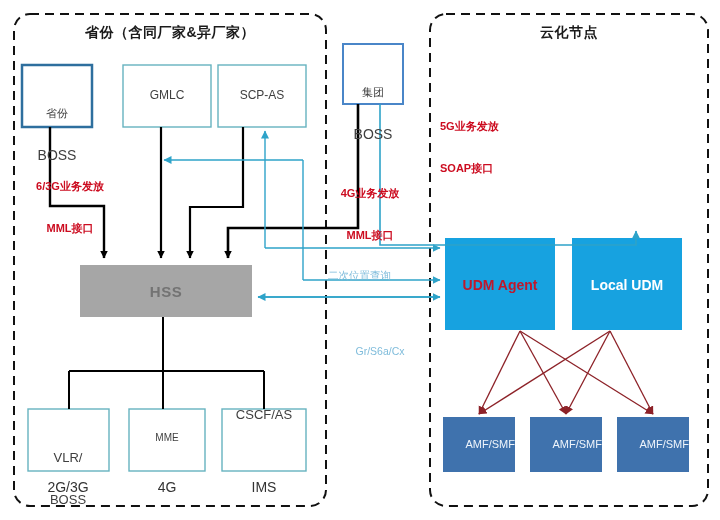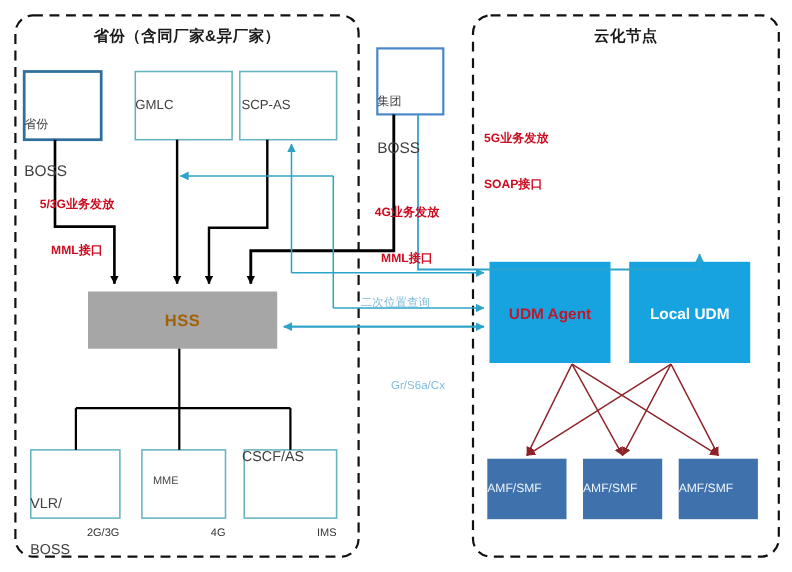--- a/index.html
+++ b/index.html
@@ -6,30 +6,30 @@
   body{
     width:720px;height:520px;overflow:hidden;position:relative;
     font-family:"Liberation Sans","DejaVu Sans",sans-serif;
   }
   #stage{position:absolute;left:0;top:0;width:720px;height:520px;padding-left:19px;}
   svg#diagram{position:absolute;left:0;top:0;width:720px;height:520px;display:block;}
 
   
   .lbl{position:absolute;white-space:pre;line-height:1.15;}
   .grp-title{font-size:14px;font-weight:bold;color:#1a1a1a;text-align:center;letter-spacing:.5px;}
-  .box-txt{font-size:12px;color:#3f3f3f;}
+  .box-txt{font-size:12px;color:#3f3f3f;text-align:center;}
   .box-txt .cn{font-size:11px;display:block;}
   .box-txt .en{font-size:14px;display:block;}
-  .hss-txt{font-size:15px;font-weight:bold;color:#a16207;text-align:center;letter-spacing:.5px;}
+  .hss-txt{font-size:15px;font-weight:bold;color:#737373;text-align:center;letter-spacing:.5px;}
   .udm-agent-txt{font-size:14px;font-weight:bold;color:#c0182b;text-align:center;}
   .local-udm-txt{font-size:14px;font-weight:bold;color:#ffffff;text-align:center;}
-  .amf-txt{font-size:11px;color:#eef4fb;text-align:left;}
+  .amf-txt{font-size:11px;color:#eef4fb;text-align:right;}
   .red-note{font-size:11px;font-weight:bold;color:#cc0c20;text-align:center;line-height:1.3;}
   .blue-note{font-size:10.5px;color:#7fbcdb;text-align:center;line-height:1.3;margin-top:15px;}
-  .small-cap{font-size:10px;color:#333;text-align:right;}
+  .small-cap{font-size:14px;color:#333;text-align:center;}
   .ctr{transform:translateX(-50%);}
 </style>
 </head>
 <body>
 
 <div id="stage">
 
   <svg id="diagram" viewBox="0 0 720 520">
     <defs>
       <marker id="arrB" markerWidth="9" markerHeight="9" refX="7.5" refY="4" orient="auto" markerUnits="userSpaceOnUse">
@@ -133,21 +133,21 @@
   <div class="lbl small-cap ctr" style="left:264px;top:479px;width:84px;">IMS</div>
 
   <div class="lbl local-udm-txt ctr" style="left:627px;top:277px;width:110px;">Local UDM</div>
   <div class="lbl udm-agent-txt ctr" style="left:500px;top:277px;width:110px;">UDM Agent</div>
 
   <div class="lbl amf-txt ctr" style="left:479px;top:438px;width:72px;">AMF/SMF</div>
   <div class="lbl amf-txt ctr" style="left:566px;top:438px;width:72px;">AMF/SMF</div>
   <div class="lbl amf-txt ctr" style="left:653px;top:438px;width:72px;">AMF/SMF</div>
 
   <div class="lbl red-note ctr" style="left:70px;top:150px;width:130px;">
-    <span style="display:block;">5/3G业务发放</span>
+    <span style="display:block;">6/3G业务发放</span>
     <span style="display:block;">MML接口</span>
   </div>
   <div class="lbl red-note ctr" style="left:370px;top:157px;width:130px;">
     <span style="display:block;">4G业务发放</span>
     <span style="display:block;">MML接口</span>
   </div>
   <div class="lbl red-note" style="left:440px;top:90px;width:130px;text-align:left;">
     <span style="display:block;">5G业务发放</span>
     <span style="display:block;">SOAP接口</span>
   </div>

